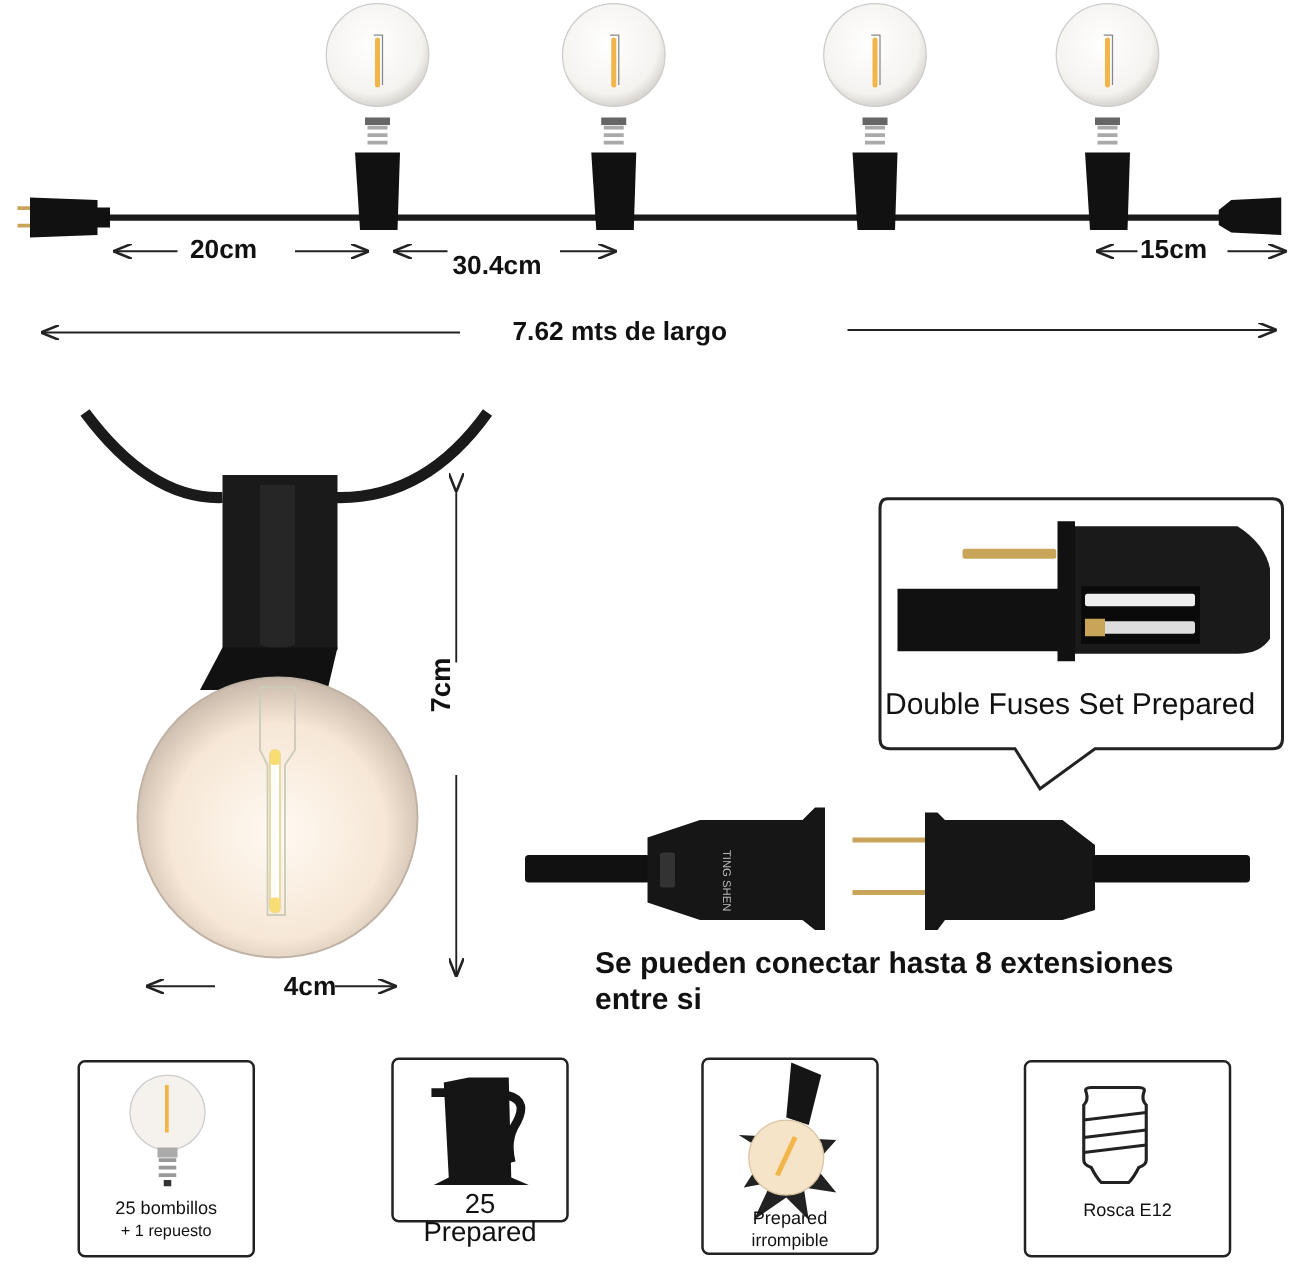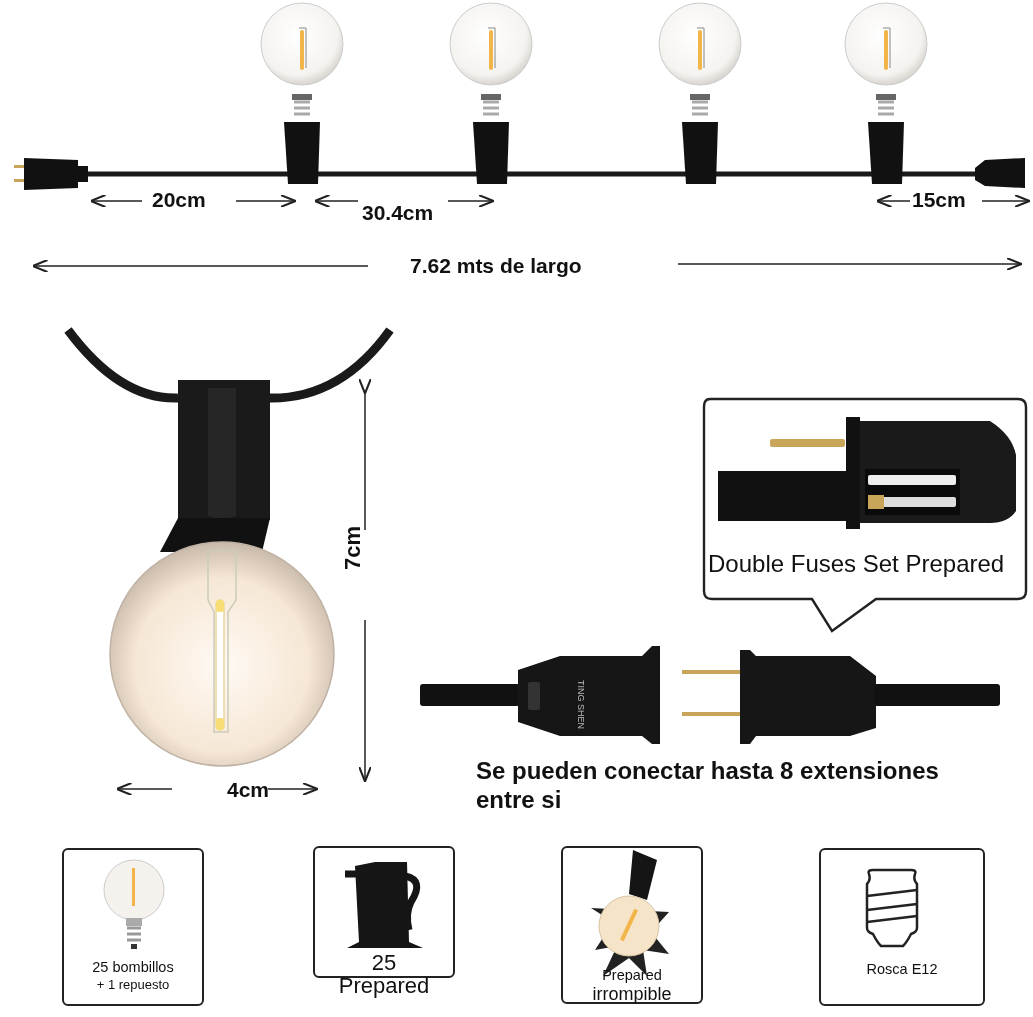--- a/index.html
+++ b/index.html
@@ -167,21 +167,21 @@
 </div>
 
 <div class="box" style="left:561px;top:846px;width:142px;height:158px;">
   <svg class="abs" style="left:10px;top:2px" width="120" height="130">
     <polygon points="18,58 40,72 22,100 44,96 30,126 56,108 74,126 70,100 96,104 78,82 96,62" fill="#222"></polygon>
     <path d="M60,0 L84,10 L74,50 L56,44 Z" fill="#151515"></path>
     <circle cx="56" cy="76" r="30" fill="#f6e4c8" stroke="#d9c3a4"></circle>
     <rect x="54" y="58" width="4" height="34" fill="#f2b54a" transform="rotate(25 56 75)"></rect>
   </svg>
   <div class="cap bold" style="top:120px;font-size:14.5px;">Prepared</div>
-  <div class="cap bold" style="top:137px;font-size:18px;text-align:center;">irrompible</div>
+  <div class="cap bold" style="top:137px;font-size:14px;text-align:center;">irrompible</div>
 </div>
 
 <div class="box" style="left:819px;top:848px;width:166px;height:158px;">
   <svg class="abs" style="left:38px;top:18px" width="66" height="84">
     <path d="M10,6 Q8,2 14,2 H52 Q58,2 56,6 Q54,12 58,16 V60 Q58,64 52,66 Q48,74 44,78 H22 Q18,74 14,66 Q8,64 8,60 V16 Q12,12 10,6 Z" fill="none" stroke="#222" stroke-width="2.5"></path>
     <path d="M8,28 L58,22 M8,42 L58,36 M8,54 L58,48" stroke="#222" stroke-width="2.5"></path>
   </svg>
   <div class="cap bold" style="top:112px;font-size:14.5px;">Rosca E12</div>
 </div>
 

